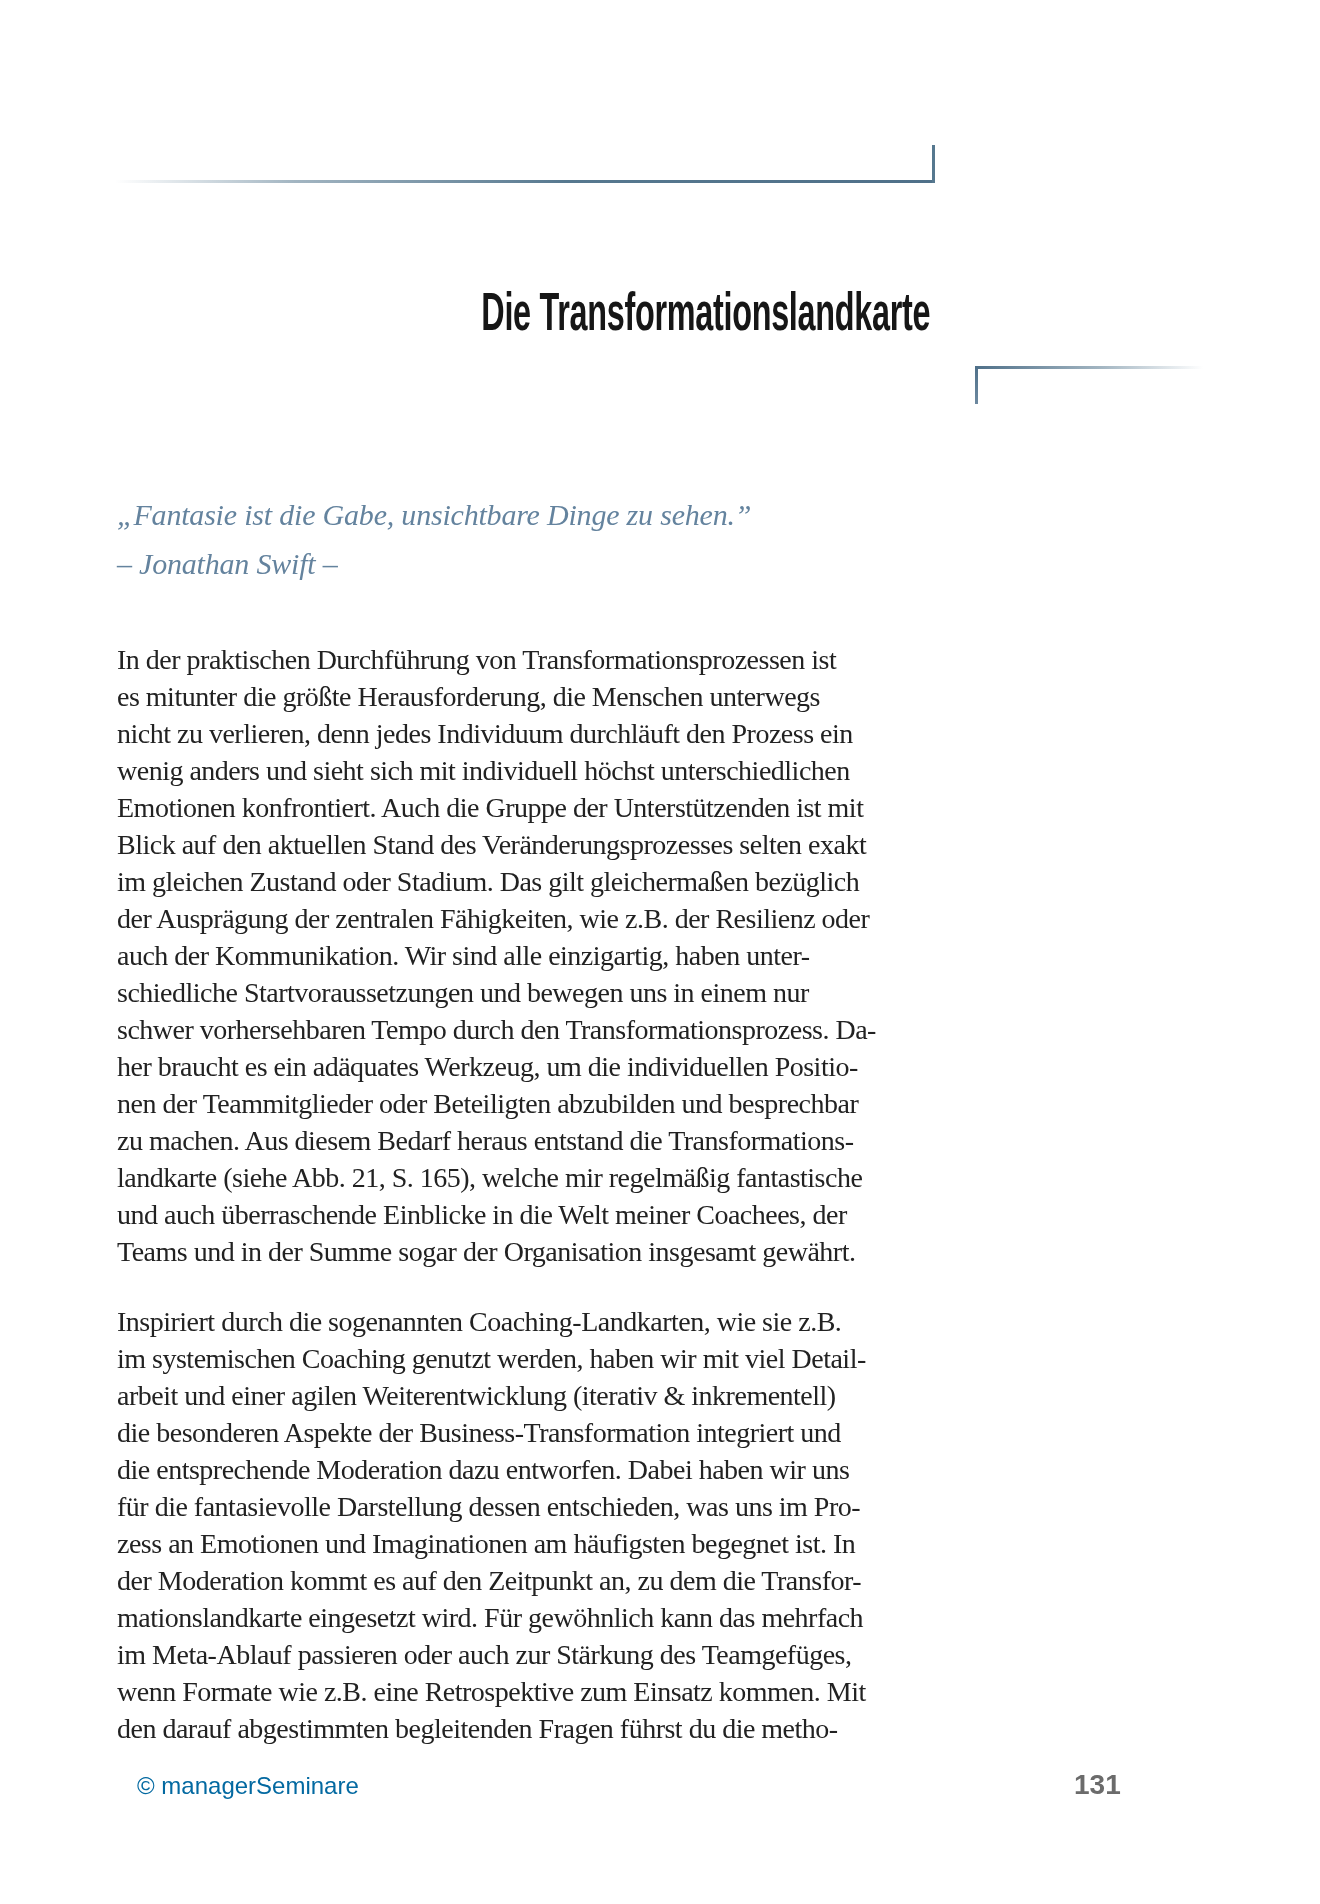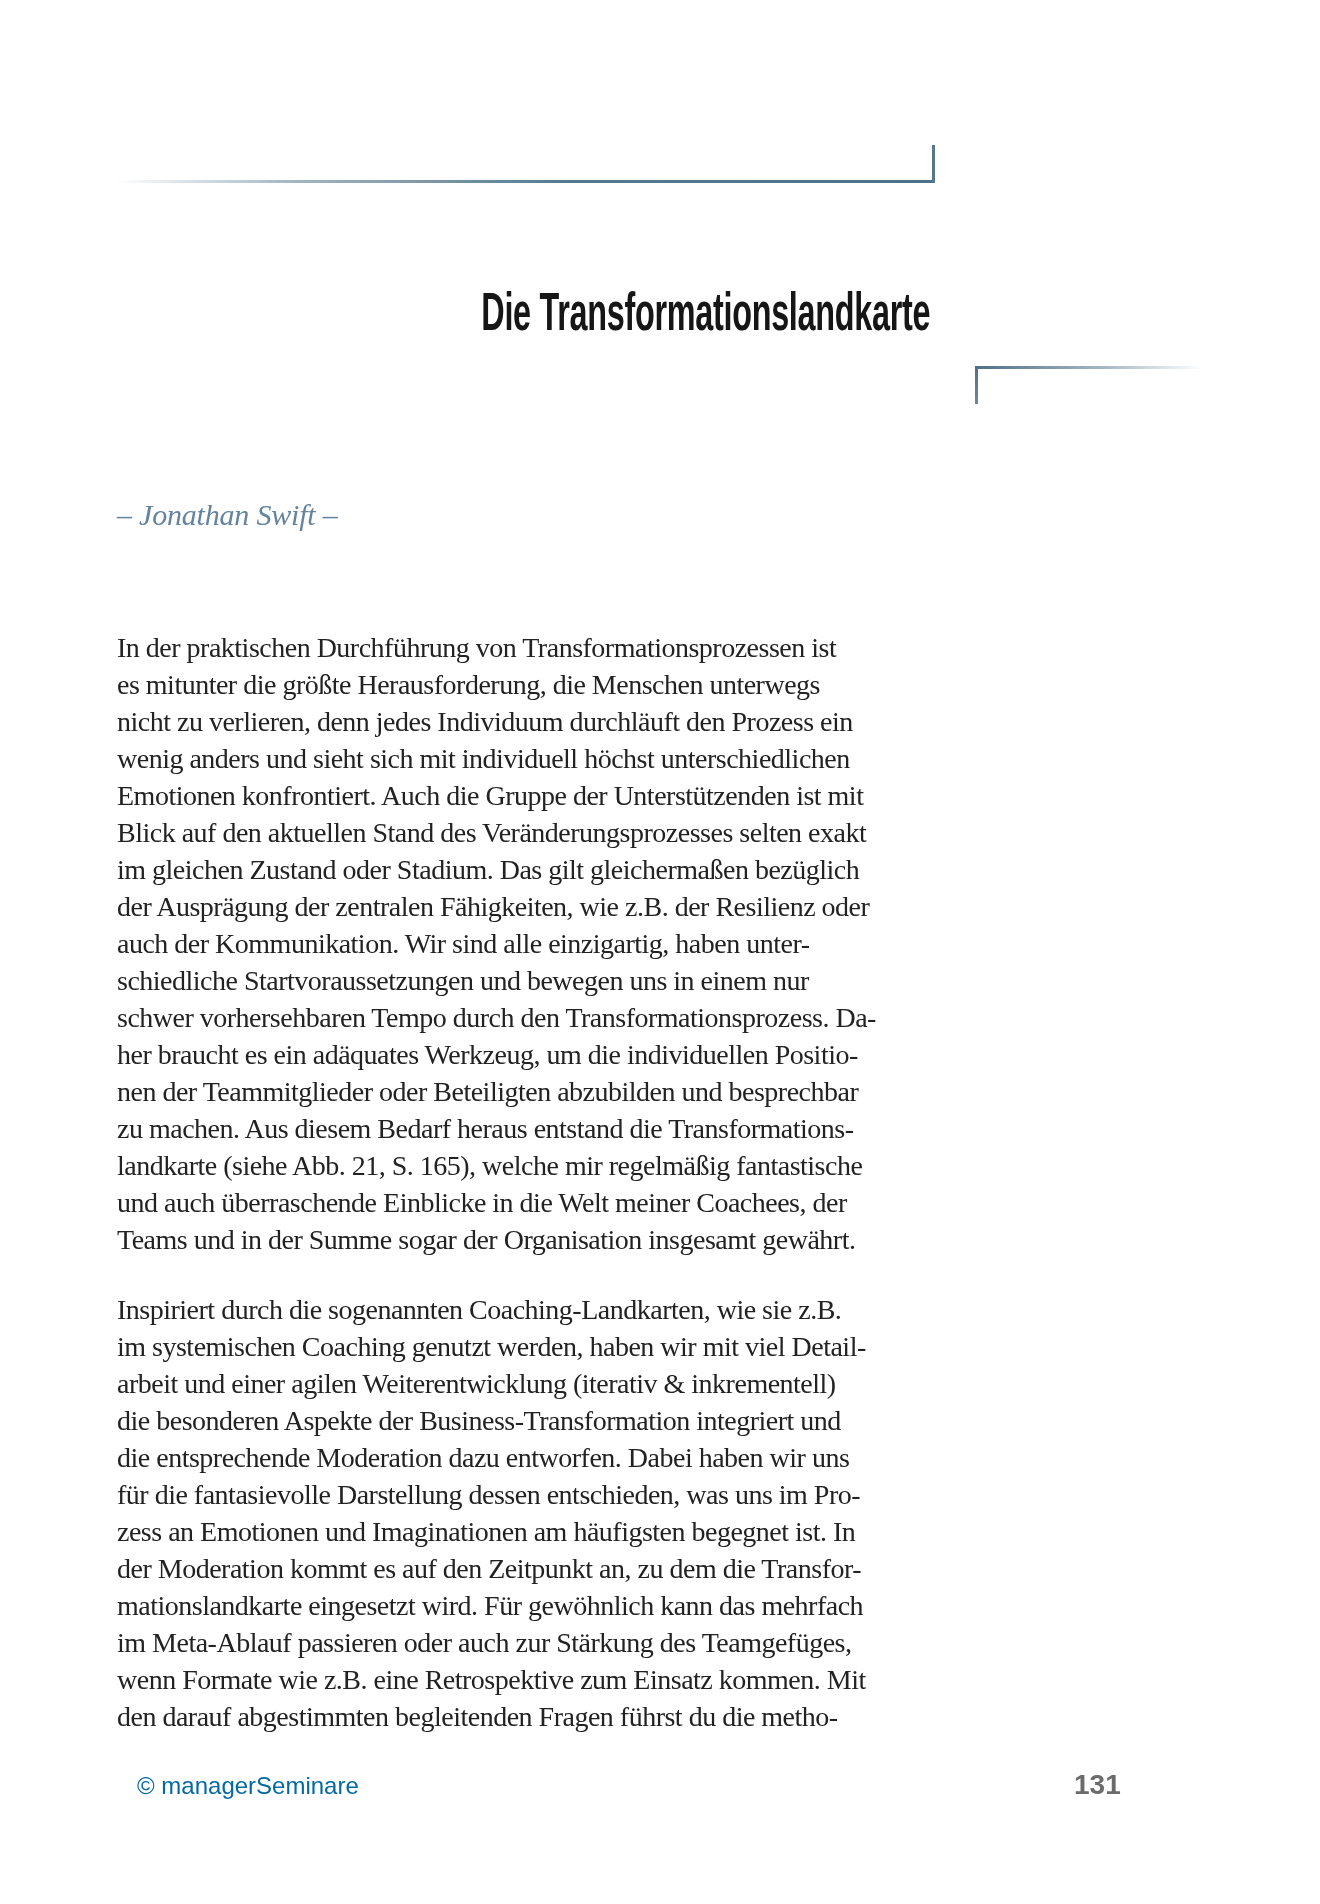--- a/index.html
+++ b/index.html
@@ -43,20 +43,21 @@
     position:absolute;left:117px;top:490px;width:760px;
     font-style:italic;color:#64839e;
     font-size:30px;line-height:49px;
     letter-spacing:-0.2px;
   }
 
   .body-par{
     position:absolute;left:117px;width:880px;
     color:#222222;font-size:28px;line-height:37px;
     letter-spacing:-0.5px;
+    margin-top:12px;
   }
   #par1{top:629px;}
   #par2{top:1291px;}
 
   .margin-note{
     position:absolute;left:976px;top:917px;width:220px;
     font-family:"Liberation Sans", sans-serif;
     font-weight:bold;font-style:italic;
     color:#4d7295;font-size:26px;line-height:37px;
   }
@@ -79,20 +80,21 @@
 
   <div class="top-rule"></div>
   <div class="top-rule-tick"></div>
 
   <h1 class="chapter-title">Die Transformationslandkarte</h1>
 
   <div class="bracket-v"></div>
   <div class="bracket-h"></div>
 
   <div class="pull-quote">
+    <div class="preline">„Fantasie ist die Gabe, unsichtbare Dinge zu sehen.”</div>
     <div class="preline">– Jonathan Swift –</div>
   </div>
 
   <div id="par1" class="body-par preline">In der praktischen Durchführung von Transformationsprozessen ist
 es mitunter die größte Herausforderung, die Menschen unterwegs
 nicht zu verlieren, denn jedes Individuum durchläuft den Prozess ein
 wenig anders und sieht sich mit individuell höchst unterschiedlichen
 Emotionen konfrontiert. Auch die Gruppe der Unterstützenden ist mit
 Blick auf den aktuellen Stand des Veränderungsprozesses selten exakt
 im gleichen Zustand oder Stadium. Das gilt gleichermaßen bezüglich

